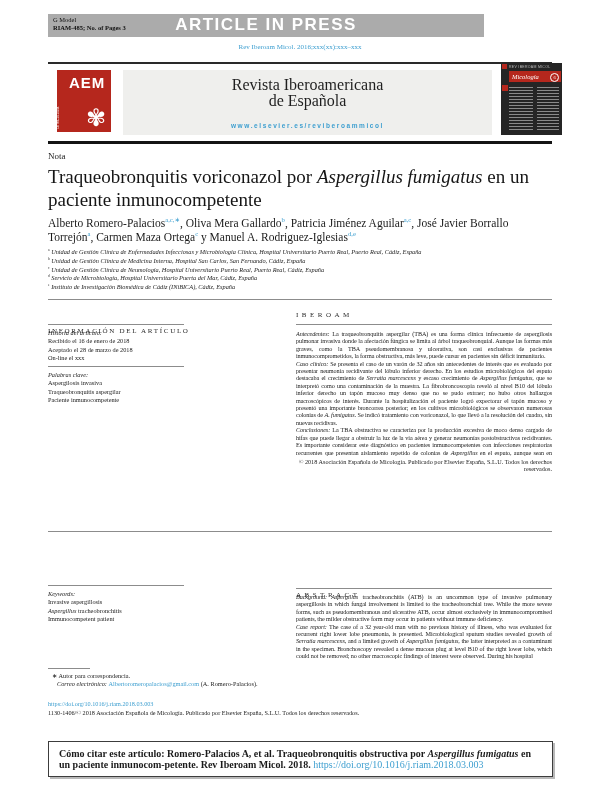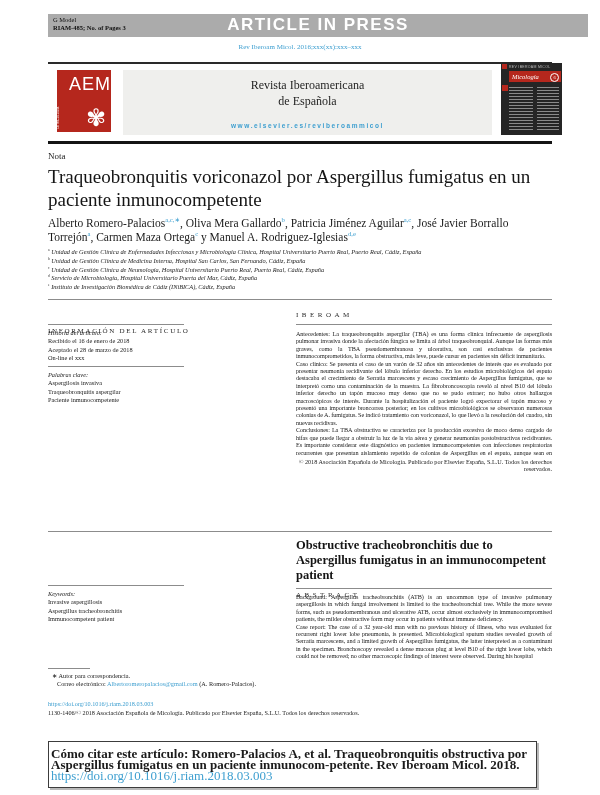--- a/index.html
+++ b/index.html
@@ -1,42 +1,42 @@
 <!DOCTYPE html>
 <html lang="es"><head>
 <meta charset="utf-8">
 <style>
   html,body{margin:0;padding:0;background:#ffffff;}
   .page{position:relative;width:600px;height:795px;background:#ffffff;overflow:hidden;
         font-family:"Liberation Serif",serif;color:#1b1b1b;}
   .abs{position:absolute;}
   .hr{position:absolute;height:1px;background:#8c8c8c;}
-  .it{}
+  .it{font-style:italic;}
   .bd{font-weight:bold;}
   .link{color:#3e9fd0;}
   sup{font-size:58%;line-height:0;vertical-align:super;}
 
   
-  .banner{left:48px;top:14px;width:540px;height:23px;background:#ababab;}
+  .banner{left:48px;top:14px;width:436px;height:23px;background:#ababab;}
   .gmodel{position:absolute;left:5px;top:2px;font-size:6.5px;line-height:8px;color:#101010;}
   .gmodel .ref{font-weight:bold;}
   .aip{position:absolute;left:0;right:0;top:1px;text-align:center;color:#ffffff;
        font-family:"Liberation Sans",sans-serif;font-weight:bold;font-size:17px;letter-spacing:1.5px;}
   .jcit{left:48px;top:43px;width:504px;text-align:center;font-size:7px;color:#3e9fd0;}
   .toprule{left:48px;top:62px;width:504px;height:1.5px;background:#2a2a2a;}
 
   
   .logo{left:57px;top:70px;width:54px;height:62px;background:#b5271d;color:#fff;}
   .logo-acronym{position:absolute;left:12px;top:4px;font-family:"Liberation Sans",sans-serif;
-                font-weight:normal;font-size:18px;letter-spacing:1px;}
+                font-weight:bold;font-size:15px;letter-spacing:1px;}
   .logo-org{position:absolute;left:4px;bottom:3px;transform:rotate(-90deg);transform-origin:0 100%;
             font-family:"Liberation Sans",sans-serif;font-size:3px;line-height:3.4px;width:36px;text-align:left;}
   .logo-flower{position:absolute;right:5px;bottom:1px;font-size:24px;line-height:26px;font-family:"DejaVu Sans",sans-serif;}
   .band{left:123px;top:70px;width:369px;height:65px;background:#efefed;}
-  .band-title{position:absolute;left:0;right:0;top:7px;text-align:center;font-size:12px;line-height:16px;color:#1f1f1f;}
+  .band-title{position:absolute;left:0;right:0;top:7px;text-align:center;font-size:16px;line-height:16px;color:#1f1f1f;}
   .band-url{position:absolute;left:0;right:0;bottom:6px;text-align:center;font-family:"Liberation Sans",sans-serif;
             font-weight:bold;font-size:6.5px;letter-spacing:1.6px;color:#3e9fd0;}
   .cover{left:501px;top:63px;width:61px;height:72px;background:#252525;}
   .cover-redsq{position:absolute;left:1px;top:1px;width:5px;height:5px;background:#b5271d;}
   .cover-redsq2{position:absolute;left:1px;top:22px;width:6px;height:6px;background:#b5271d;}
   .cover-topline{position:absolute;left:8px;top:2px;right:2px;font-family:"Liberation Sans",sans-serif;
                  font-size:3.5px;color:#bdbdbd;letter-spacing:.3px;white-space:nowrap;overflow:hidden;}
   .cover-band{position:absolute;left:8px;top:8px;right:1px;height:11px;background:#b5271d;color:#fff;
               font-style:italic;font-size:6.5px;line-height:11px;padding-left:3px;box-sizing:border-box;}
   .cover-badge{position:absolute;right:2px;top:2px;width:7px;height:7px;border:0.5px solid #fff;border-radius:50%;
@@ -75,21 +75,21 @@
   .abstract p{margin:0;}
 
   
   .fnrule{left:48px;top:668px;width:42px;}
   .fn{left:52px;top:672px;width:300px;font-size:6.3px;line-height:8.2px;}
   .doi{left:48px;top:700px;font-size:6.2px;}
   .issn{left:48px;top:709px;width:504px;font-size:6.2px;}
 
   
   .citebox{left:48px;top:741px;width:483px;border:1px solid #3c3c3c;box-shadow:2px 2px 0 #b9b9b9;
-           padding:6px 2px;font-size:13px;line-height:11px;background:#fff;}
+           padding:6px 10px;font-size:10px;line-height:11px;background:#fff;}
 </style>
 </head>
 <body>
 
 <div class="page">
 
   <div class="abs banner">
     <div class="gmodel">
       <div>G Model</div>
       <div class="ref">RIAM-485; No. of Pages 3</div>
@@ -169,21 +169,20 @@
   <div class="abs resumen">
 
   <p><span class="it">Antecedentes: </span><span>La traqueobronquitis aspergilar (TBA) es una forma clínica infrecuente de aspergilosis pulmonar invasiva donde la afectación fúngica se limita al árbol traqueobronquial. Aunque las formas más graves, como la TBA pseudomembranosa y ulcerativa, son casi exclusivas de pacientes inmunocomprometidos, la forma obstructiva, más leve, puede cursar en pacientes sin déficit inmunitario.</span></p>
       <p><span class="it">Caso clínico: </span><span>Se presenta el caso de un varón de 32 años sin antecedentes de interés que es evaluado por presentar neumonía recidivante del lóbulo inferior derecho. En los estudios microbiológicos del esputo destacaba el crecimiento de </span><span class="it">Serratia marcescens</span><span> y escaso crecimiento de </span><span class="it">Aspergillus fumigatus</span><span>, que se interpretó como una contaminación de la muestra. La fibrobroncoscopia reveló al nivel B10 del lóbulo inferior derecho un tapón mucoso muy denso que no se pudo extraer; no hubo otros hallazgos macroscópicos de interés. Durante la hospitalización el paciente logró expectorar el tapón mucoso y presentó una importante broncorrea posterior; en los cultivos microbiológicos se observaron numerosas colonias de </span><span class="it">A. fumigatus</span><span>. Se indicó tratamiento con voriconazol, lo que llevó a la resolución del cuadro, sin nuevas recidivas.</span></p>
       <p><span class="it">Conclusiones: </span><span>La TBA obstructiva se caracteriza por la producción excesiva de moco denso cargado de hifas que puede llegar a obstruir la luz de la vía aérea y generar neumonías postobstructivas recidivantes. Es importante considerar este diagnóstico en pacientes inmunocompetentes con infecciones respiratorias recurrentes que presentan aislamiento repetido de colonias de </span><span class="it">Aspergillus</span><span> en el esputo, aunque sean en escasa cuantía.</span></p>
     </div>
   <div class="abs copyright">© 2018 Asociación Española de Micología. Publicado por Elsevier España, S.L.U. Todos los derechos reservados.</div>
 
   <div class="abs hr midrule"></div>
 
-  <div class="abs entitle"><span class="bd">Obstructive tracheobronchitis due to </span><span class="it bd">Aspergillus fumigatus</span><span class="bd"> in an immunocompetent patient</span></div>
   <div class="abs abs-head">ABSTRACT</div>
   <div class="abs hr" style="left:296px;top:588px;width:256px;"></div>
 
   <div class="abs hr" style="left:48px;top:585px;width:136px;"></div>
   <div class="abs sb" style="left:48px;top:590px;width:200px;">
     <div class="lbl">Keywords:</div>
     <div>
 
     <div><span>Invasive aspergillosis</span></div>
         <div><span class="it">Aspergillus</span><span> tracheobronchitis</span></div>

